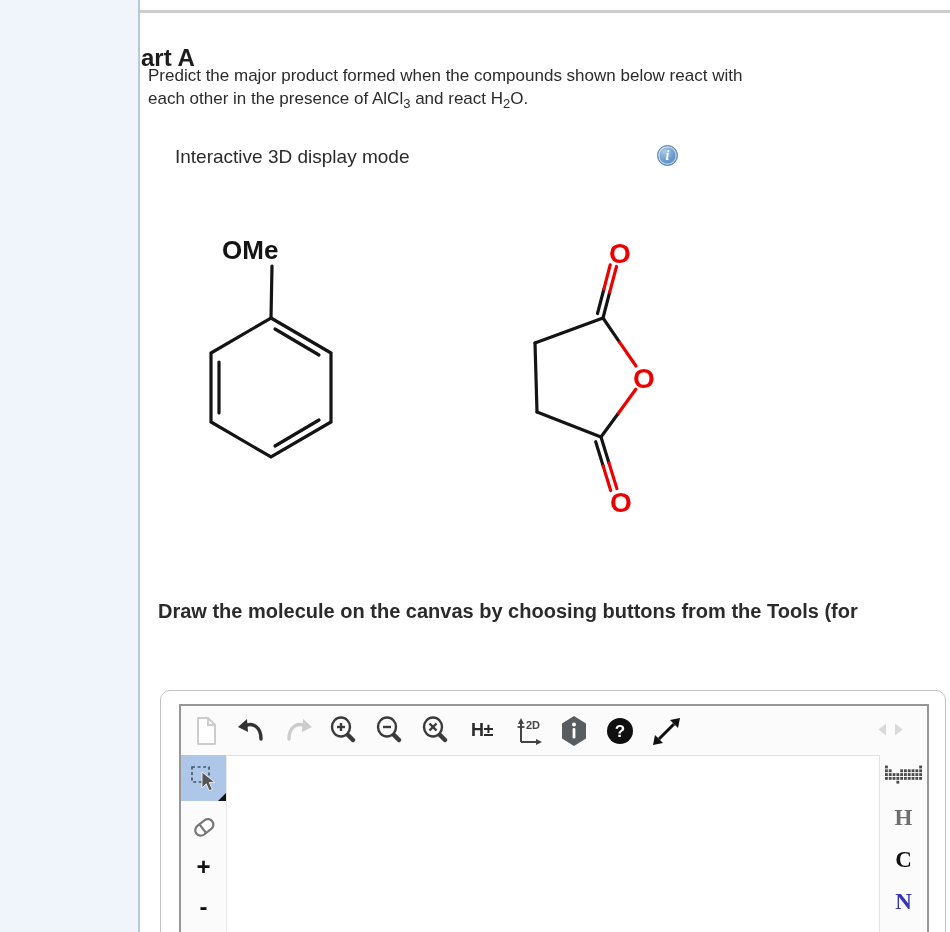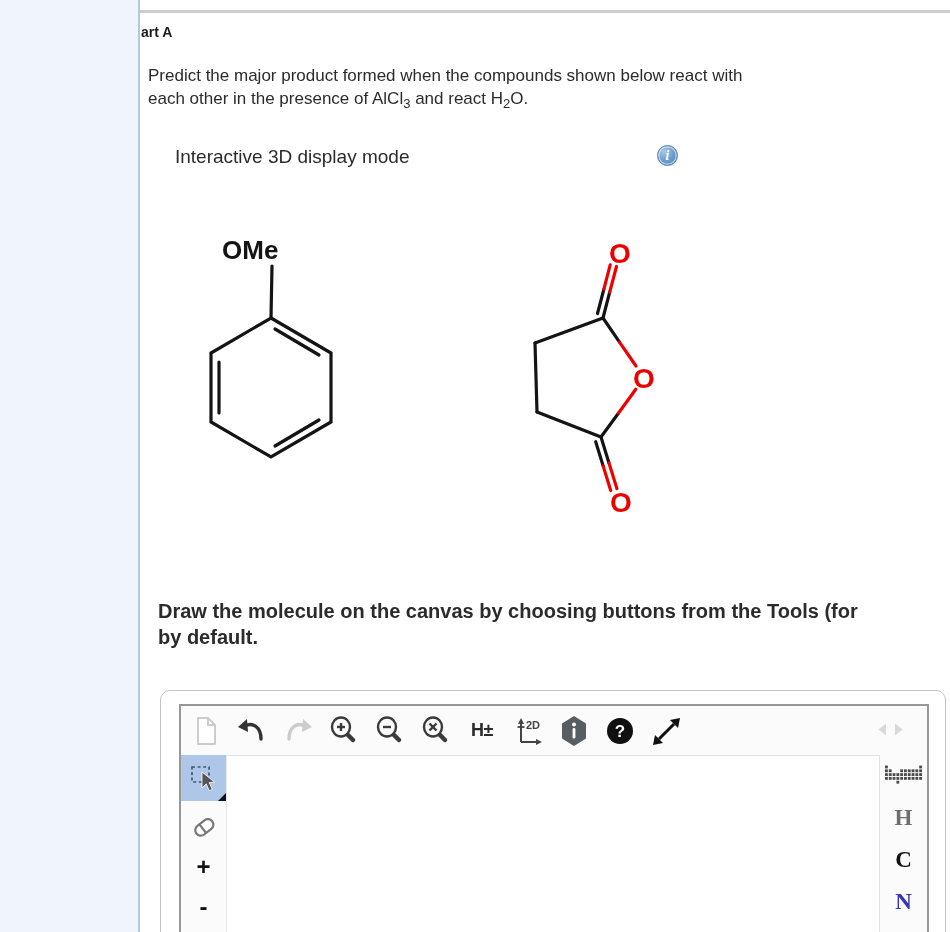--- a/index.html
+++ b/index.html
@@ -6,21 +6,21 @@
   html,body { width:950px; height:932px; overflow:hidden; background:#fff;
               font-family:"Liberation Sans", sans-serif; }
   #page { position:relative; width:950px; height:932px; background:#fff; }
 
   
   .left-gutter { position:absolute; left:0; top:0; width:138px; height:932px; background:#f0f5fb; }
   .vert-divider { position:absolute; left:138px; top:0; width:2px; height:932px; background:#b7c8d9; }
   .top-rule { position:absolute; left:140px; top:10px; width:810px; height:3px; background:#cdcdcd; }
 
   
-  .part-title { position:absolute; left:141px; top:24px; font-size:14px; font-weight:bold; color:#1c1c1c; }
+  .part-title { position:absolute; left:141px; top:44px; font-size:24px; font-weight:bold; color:#1c1c1c; }
   .question { position:absolute; left:148px; top:64px; width:700px; font-size:17px; line-height:23px; color:#2b2b2b; }
   .question sub, .sub { font-size:13px; vertical-align:-4px; }
   .display-mode-label { position:absolute; left:175px; top:146px; font-size:19px; color:#2b2b2b; }
   .info-badge { position:absolute; left:657px; top:145px; width:21px; height:21px; border-radius:50%;
                 background:radial-gradient(circle at 35% 28%, #a9c9e7 0%, #6f9fce 48%, #4a7cb0 100%);
                 border:1px solid #4a7cb0; box-shadow:inset 0 0 0 1.5px rgba(255,255,255,.55);
                 color:#fff; font-family:"Liberation Serif", serif; font-style:italic; font-weight:bold;
                 font-size:14px; text-align:center; line-height:19px; cursor:pointer; }
 
   
@@ -113,21 +113,20 @@
       <g stroke="none" fill="#ed0000" font-family="Liberation Sans, sans-serif" font-size="28" font-weight="bold" text-anchor="middle">
         <text x="460" y="38">O</text>
         <text x="484" y="163">O</text>
         <text x="461" y="287">O</text>
       </g>
     </g>
   </svg>
 
   <div class="instruction">
     <div>Draw the molecule on the canvas by choosing buttons from the Tools (for</div>
-    <div>by default.</div>
   </div>
 
   <div class="sketcher-outer">
     <div class="sketcher">
 
       <div class="sk-toolbar">
         <button class="tb-btn" title="">
           <svg width="34" height="34" viewBox="0 0 34 34">
             <path d="M9 4h10l7 7v19H9z" fill="#fff" stroke="#cccccc" stroke-width="2" stroke-linejoin="round"></path>
             <path d="M19 4v7h7" fill="none" stroke="#cccccc" stroke-width="2"></path>

